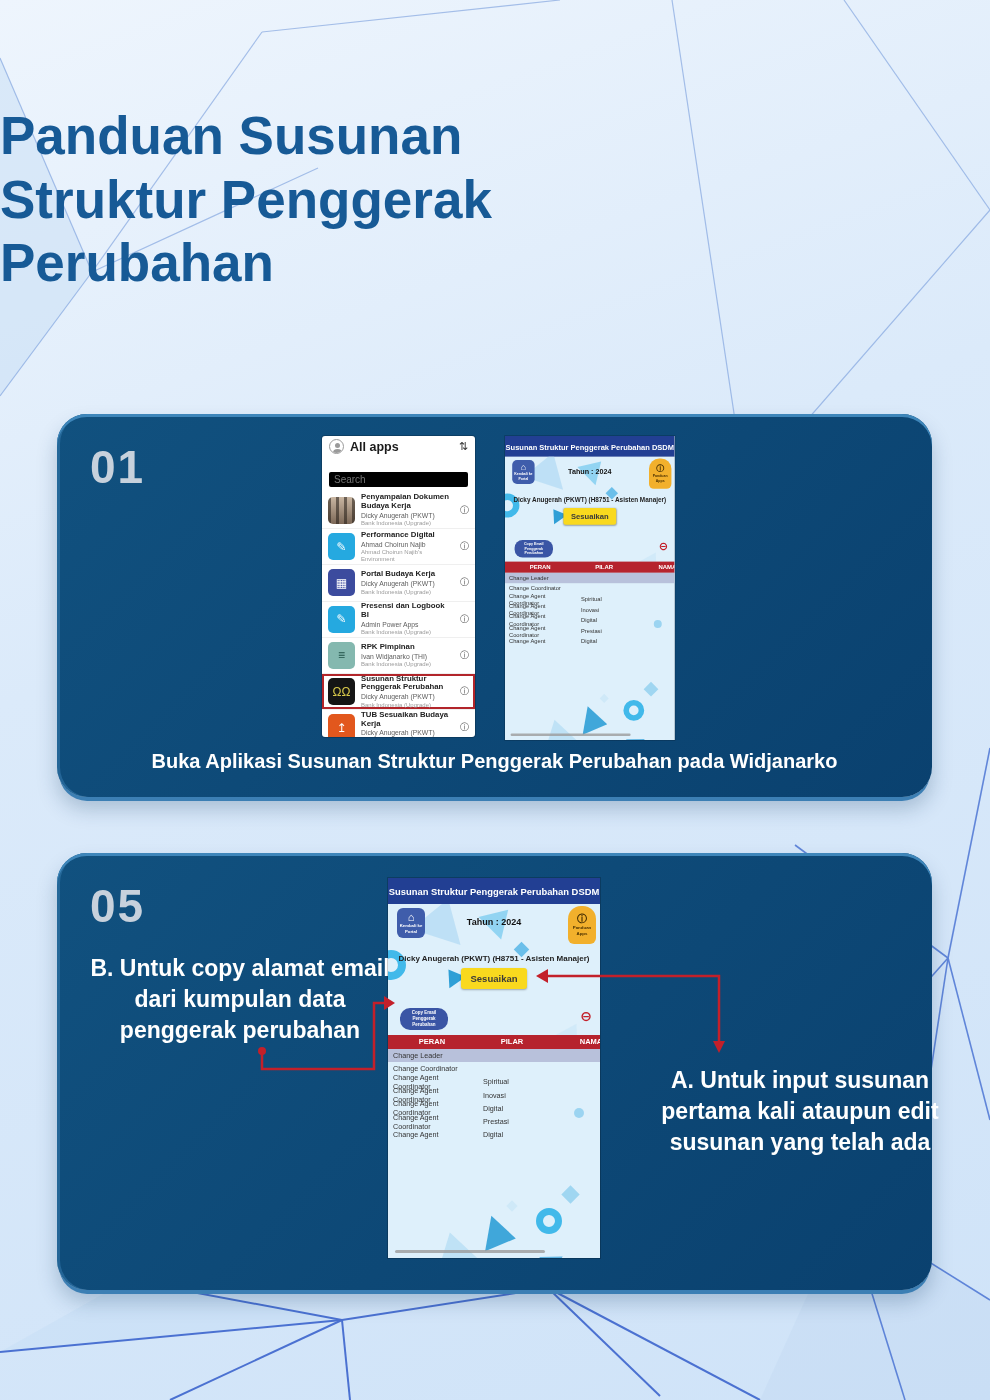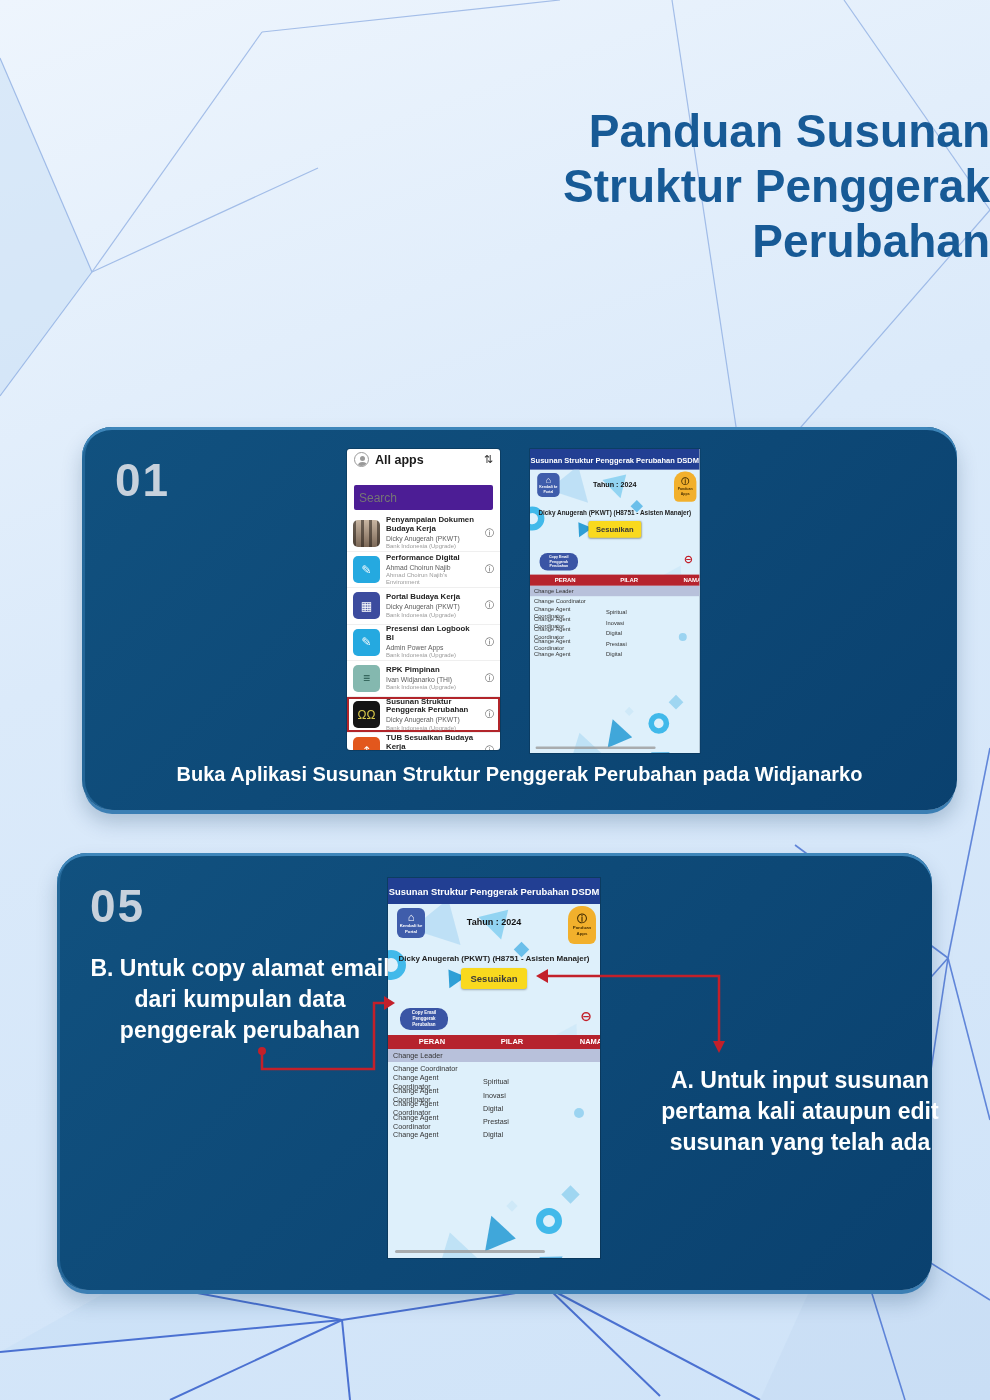--- a/index.html
+++ b/index.html
@@ -8,33 +8,33 @@
     font-family:"Liberation Sans","DejaVu Sans",sans-serif;
     background:linear-gradient(160deg,#eef5fd 0%,#dbeafa 40%,#cfe3f8 100%);
     overflow:hidden;
   }
   .poster { position:relative; width:990px; height:1400px; overflow:hidden; }
   .bg-pattern { position:absolute; inset:0; z-index:0; }
 
   
   .page-title {
     position:absolute; top:104px; left:0; right:0; z-index:2;
-    text-align:right; white-space:pre-line;
-    font-size:46px; line-height:1.2; font-weight:bold; color:#175a96;
+    text-align:left; white-space:pre-line;
+    font-size:53px; line-height:1.2; font-weight:bold; color:#175a96;
   }
 
   
   .card {
     position:absolute; left:57px; width:875px; z-index:3;
     background:linear-gradient(135deg,#11517f,#0a416f);
     border-radius:30px;
     box-shadow:inset 0 3px 0 #3e86ba, inset 3px 0 0 rgba(62,134,186,.45),
                0 6px 0 -2px #3c7fb4, 0 12px 20px rgba(20,60,100,.25);
   }
-  .card1 { top:427px; height:383px;margin-left:25px; }
+  .card1 { top:414px; height:383px; }
   .card2 { top:853px; height:437px; }
   .step-number {
     position:absolute; left:33px; top:26px;
     font-size:46px; font-weight:bold; letter-spacing:2px; color:#c7d1dc;
   }
   .caption {
     position:absolute; left:0; right:0; top:336px; text-align:center;
     color:#ffffff; font-size:20px; font-weight:bold;
   }
   .annotation {
@@ -53,23 +53,23 @@
   .pl-header { display:flex; align-items:center; gap:6px; padding:6px 7px 20px; height:35px; }
   .avatar { width:15px; height:15px; border-radius:50%; border:1px solid #9a9a9a; background:#fff;
             position:relative; overflow:hidden; flex:none; }
   .avatar::before { content:""; position:absolute; left:4.5px; top:2.5px; width:5px; height:5px;
                     border-radius:50%; background:#9a9a9a; }
   .avatar::after  { content:""; position:absolute; left:2.5px; top:8.5px; width:9px; height:7px;
                     border-radius:50% 50% 0 0; background:#9a9a9a; }
   .pl-title { flex:1; font-size:12.5px; font-weight:bold; color:#1b1b1b; }
   .sort-glyph { font-size:11px; color:#333; }
   .pl-search {
-    display:block; margin:1px 7px 5px; width:calc(100% - 14px); height:25px;
-    background:#4c1d95; border:none; border-radius:2px;
-    font-size:12px; color:#8a8a8a; padding:0 5px; font-family:inherit;
+    display:block; margin:1px 7px 5px; width:calc(100% - 14px); height:15px;
+    background:#000000; border:none; border-radius:2px;
+    font-size:10px; color:#8a8a8a; padding:0 5px; font-family:inherit;
   }
   .app-row { display:flex; align-items:center; gap:6px; padding:0 6px; height:36.2px; }
   .app-row + .app-row { border-top:1px solid #efefef; }
   .app-row.highlighted { box-shadow:inset 0 0 0 2px #b2252a; }
   .tile { width:27px; height:27px; border-radius:5px; flex:none; overflow:hidden;
           display:flex; align-items:center; justify-content:center; }
   .tile i { font-style:normal; font-size:12px; line-height:1; }
   .app-texts { flex:1; min-width:0; line-height:1.12; overflow:hidden; }
   .app-title { font-size:7.8px; font-weight:bold; color:#222; }
   .app-owner { font-size:6.8px; color:#5d5d5d; margin-top:1px; }

